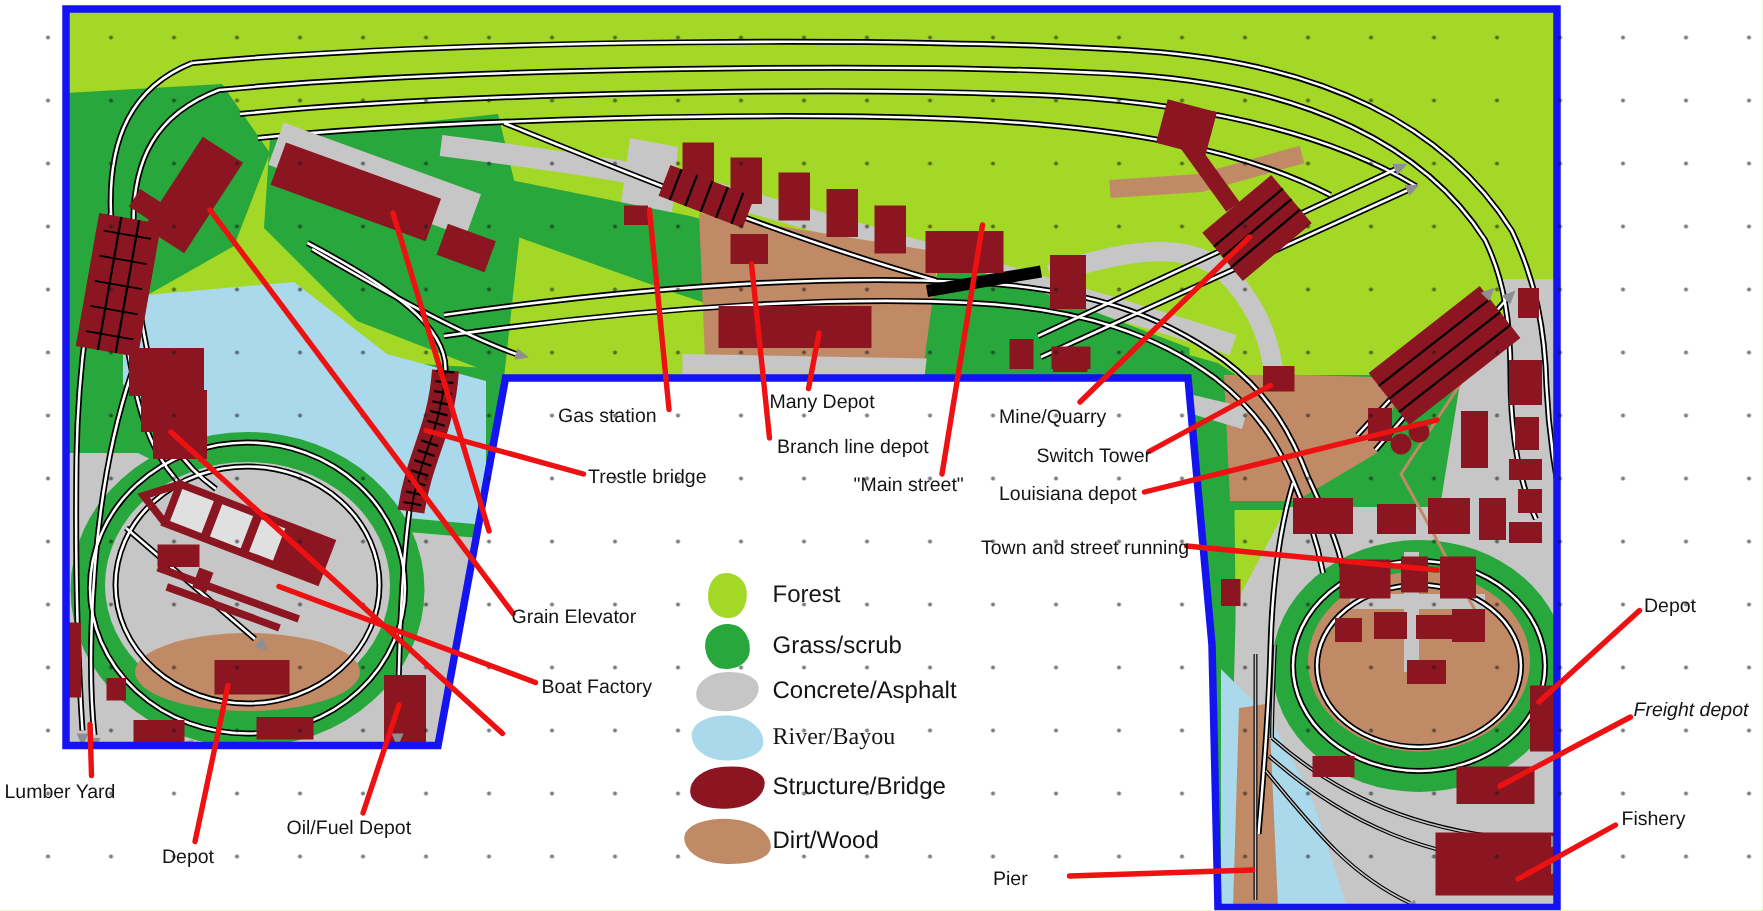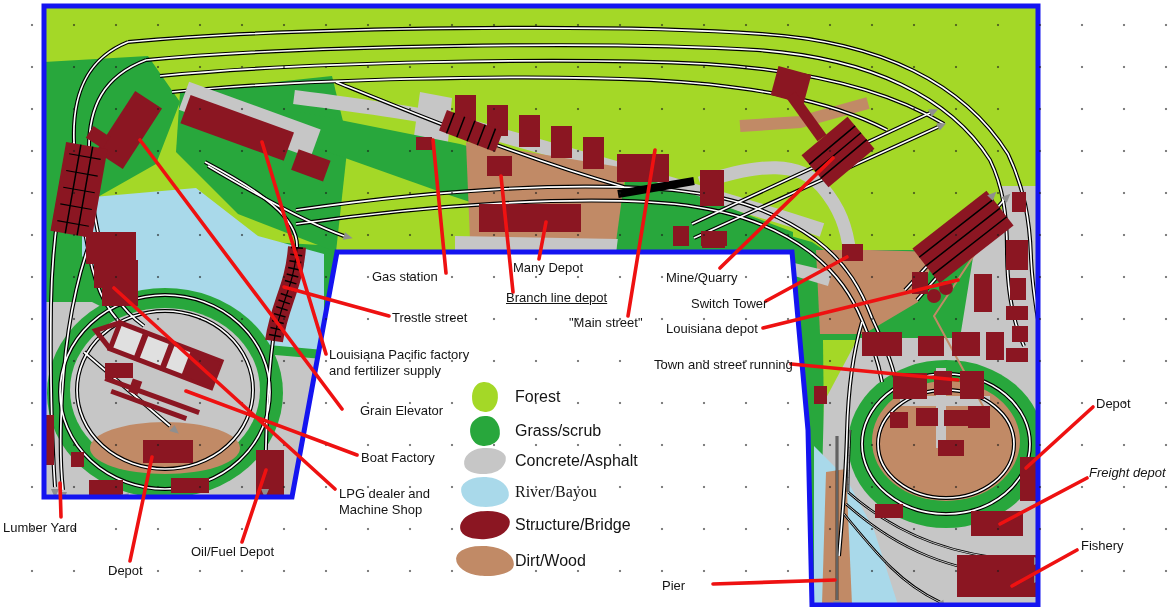--- a/index.html
+++ b/index.html
@@ -285,29 +285,25 @@
       <line x1="1087" y1="478" x2="1000" y2="524" stroke="#ee1111" stroke-width="3.6" stroke-linecap="round"></line>
       <line x1="1077" y1="550" x2="1012" y2="586" stroke="#ee1111" stroke-width="3.6" stroke-linecap="round"></line>
       <line x1="713" y1="584" x2="835" y2="580" stroke="#ee1111" stroke-width="3.6" stroke-linecap="round"></line>
     </svg>
 
 <div class="labels">
       <div class="anno" style="left: 3px; top: 520px; text-align: center;">Lumber Yard</div>
       <div class="anno" style="left: 108px; top: 563px;">Depot</div>
       <div class="anno" style="left: 191px; top: 544px;">Oil/Fuel Depot</div>
       <div class="anno" style="left: 372px; top: 269px;">Gas station</div>
-      <div class="anno" style="left: 392px; top: 310px;">Trestle street</div>
-      <div class="anno" style="left: 329px; top: 347px;">Louisiana Pacific factory
-and fertilizer supply</div>
-      <div class="anno" style="left: 360px; top: 403px;">Grain Elevator</div>
+      <div class="anno" style="left: 392px; top: 310px;">Trestle bridge</div>
+      <div class="anno" style="left: 341px; top: 403px;">Grain Elevator</div>
       <div class="anno" style="left: 361px; top: 450px;">Boat Factory</div>
-      <div class="anno" style="left: 339px; top: 486px;">LPG dealer and
-Machine Shop</div>
       <div class="anno" style="left: 513px; top: 260px;">Many Depot</div>
-      <div class="anno" style="left: 506px; top: 290px; text-decoration: underline;">Branch line depot</div>
+      <div class="anno" style="left: 518px; top: 290px;">Branch line depot</div>
       <div class="anno" style="left: 569px; top: 315px;">"Main street"</div>
       <div class="anno" style="left: 666px; top: 270px;">Mine/Quarry</div>
       <div class="anno" style="left: 691px; top: 296px;">Switch Tower</div>
       <div class="anno" style="left: 666px; top: 321px;">Louisiana depot</div>
       <div class="anno" style="left: 654px; top: 357px;">Town and street running</div>
       <div class="anno" style="left: 1096px; top: 396px;">Depot</div>
       <div class="anno" style="left: 1089px; top: 465px; font-style: italic;">Freight depot</div>
       <div class="anno" style="left: 1081px; top: 538px;">Fishery</div>
       <div class="anno" style="left: 662px; top: 578px;">Pier</div>
     </div>

